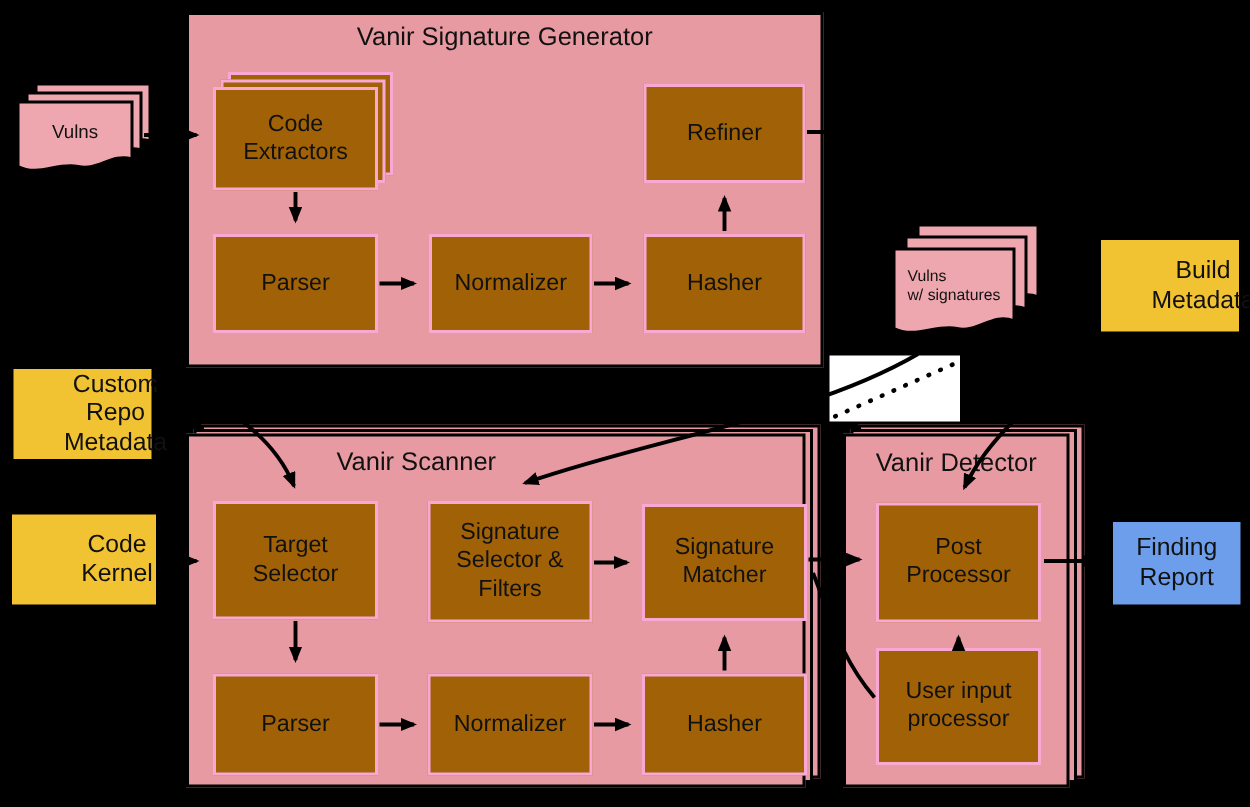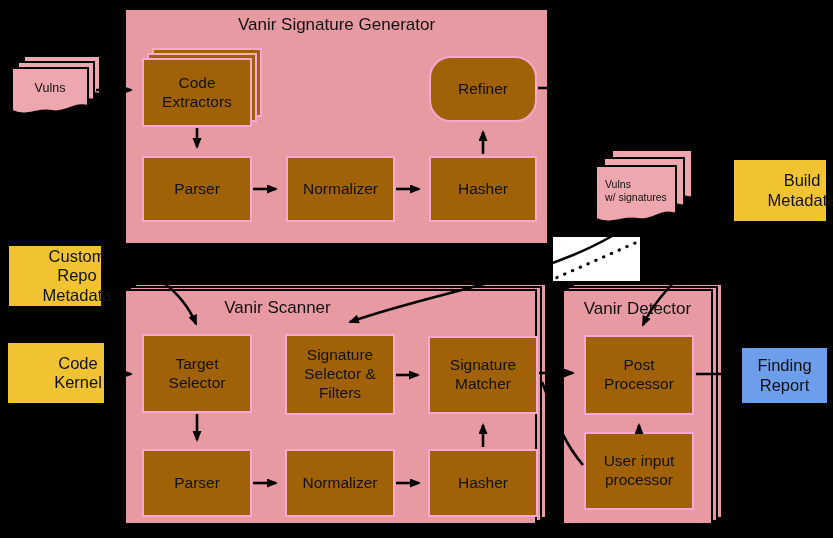--- a/index.html
+++ b/index.html
@@ -27,21 +27,21 @@
   <div class="ctitle" style="left:124px;top:15px;width:425px;">Vanir Signature Generator</div>
 
   <div class="module" style="left:152px;top:48px;width:110px;height:69px;"></div>
   <div class="module" style="left:147px;top:53px;width:110px;height:69px;"></div>
   <div class="module" style="left:142px;top:58px;width:110px;height:69px;">Code
 Extractors</div>
 
   <div class="module" style="left:142px;top:156px;width:110px;height:66px;">Parser</div>
   <div class="module" style="left:286px;top:156px;width:109px;height:66px;">Normalizer</div>
   <div class="module" style="left:429px;top:156px;width:108px;height:66px;">Hasher</div>
-  <div class="module" style="left:429px;top:56px;width:108px;height:66px;border-radius:22px;">Refiner</div>
+  <div class="module" style="left:429px;top:56px;width:108px;height:66px;">Refiner</div>
 
   <div class="container" style="left:134px;top:283px;width:413px;height:236px;"></div>
   <div class="container" style="left:129px;top:286px;width:413px;height:236px;"></div>
   <div class="container" style="left:124px;top:289px;width:413px;height:236px;"></div>
   <div class="ctitle" style="left:145px;top:298px;width:265px;">Vanir Scanner</div>
 
   <div class="module" style="left:142px;top:334px;width:110px;height:79px;">Target
 Selector</div>
   <div class="module" style="left:285px;top:334px;width:110px;height:81px;">Signature
 Selector &amp;

